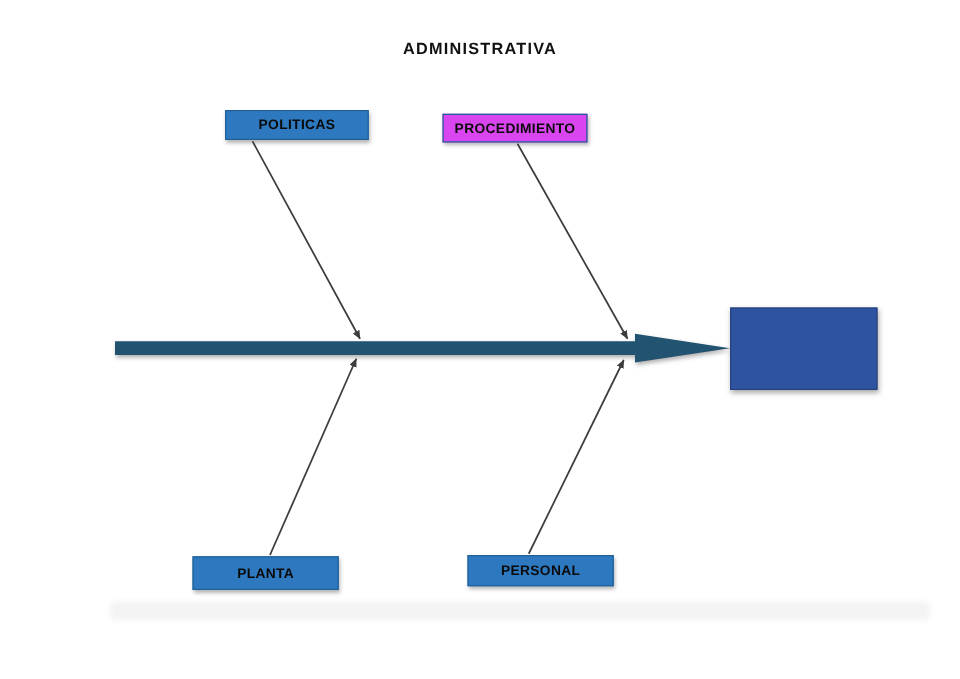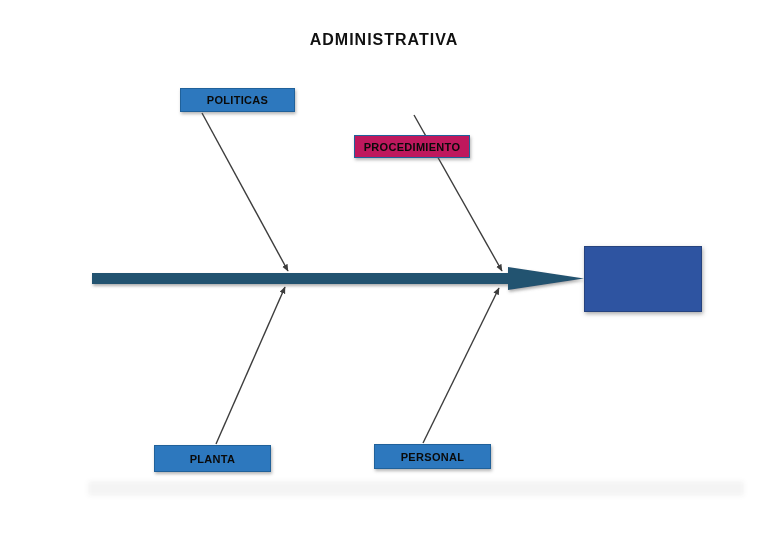--- a/index.html
+++ b/index.html
@@ -2,21 +2,21 @@
 <html><head>
 <meta charset="utf-8">
 <style>
   html,body{margin:0;padding:0;background:#fff;}
   .canvas{
     position:relative;width:768px;height:543px;background:#ffffff;
     font-family:"Liberation Sans", sans-serif;overflow:hidden;
   }
   .title{
     position:absolute;left:0;top:31px;width:768px;text-align:center;
-    font-size:16px;font-weight:bold;letter-spacing:1px;color:#111;
+    font-size:13px;font-weight:bold;letter-spacing:1px;color:#111;
   }
   .layer{position:absolute;left:0;top:0;width:768px;height:543px;}
   .svg-layer{z-index:1;}
   .cat-box{
     position:absolute;z-index:2;display:flex;align-items:center;justify-content:center;
     border:1px solid #20619a;box-sizing:border-box;
     box-shadow:1px 2px 3px rgba(90,90,90,0.45);
     font-size:11px;font-weight:bold;letter-spacing:0.3px;color:#0a0a0a;
   }
   .cat-politicas{left:142px;top:88px;width:115px;height:24px;margin-left:38px;}
@@ -58,21 +58,21 @@
     <line x1="202" y1="113" x2="288" y2="271" stroke-width="1.4" marker-end="url(#arrow)" stroke="#3d3d3d"></line>
     <line x1="414" y1="115" x2="502" y2="271" stroke-width="1.4" marker-end="url(#arrow)" stroke="#3d3d3d"></line>
     <line x1="216" y1="444" x2="285" y2="287" stroke-width="1.4" marker-end="url(#arrow)" stroke="#3d3d3d"></line>
     <line x1="423" y1="443" x2="499" y2="288" stroke-width="1.4" marker-end="url(#arrow)" stroke="#3d3d3d"></line>
   </svg>
 
   <div class="cat-box cat-politicas" style="background-color: rgb(45, 120, 190);">
     <span>POLITICAS</span>
   </div>
 
-  <div class="cat-box cat-procedimiento" style="background-color: #be185d; margin-top: 44px;">
+  <div class="cat-box cat-procedimiento" style="background-color: #d946ef;">
     <span>PROCEDIMIENTO</span>
   </div>
 
   <div class="cat-box cat-personal" style="background-color: rgb(45, 120, 190);">
     <span>PERSONAL</span>
   </div>
 
   <div class="cat-box cat-planta" style="background-color: rgb(45, 120, 190);">
     <span>PLANTA</span>
   </div>

